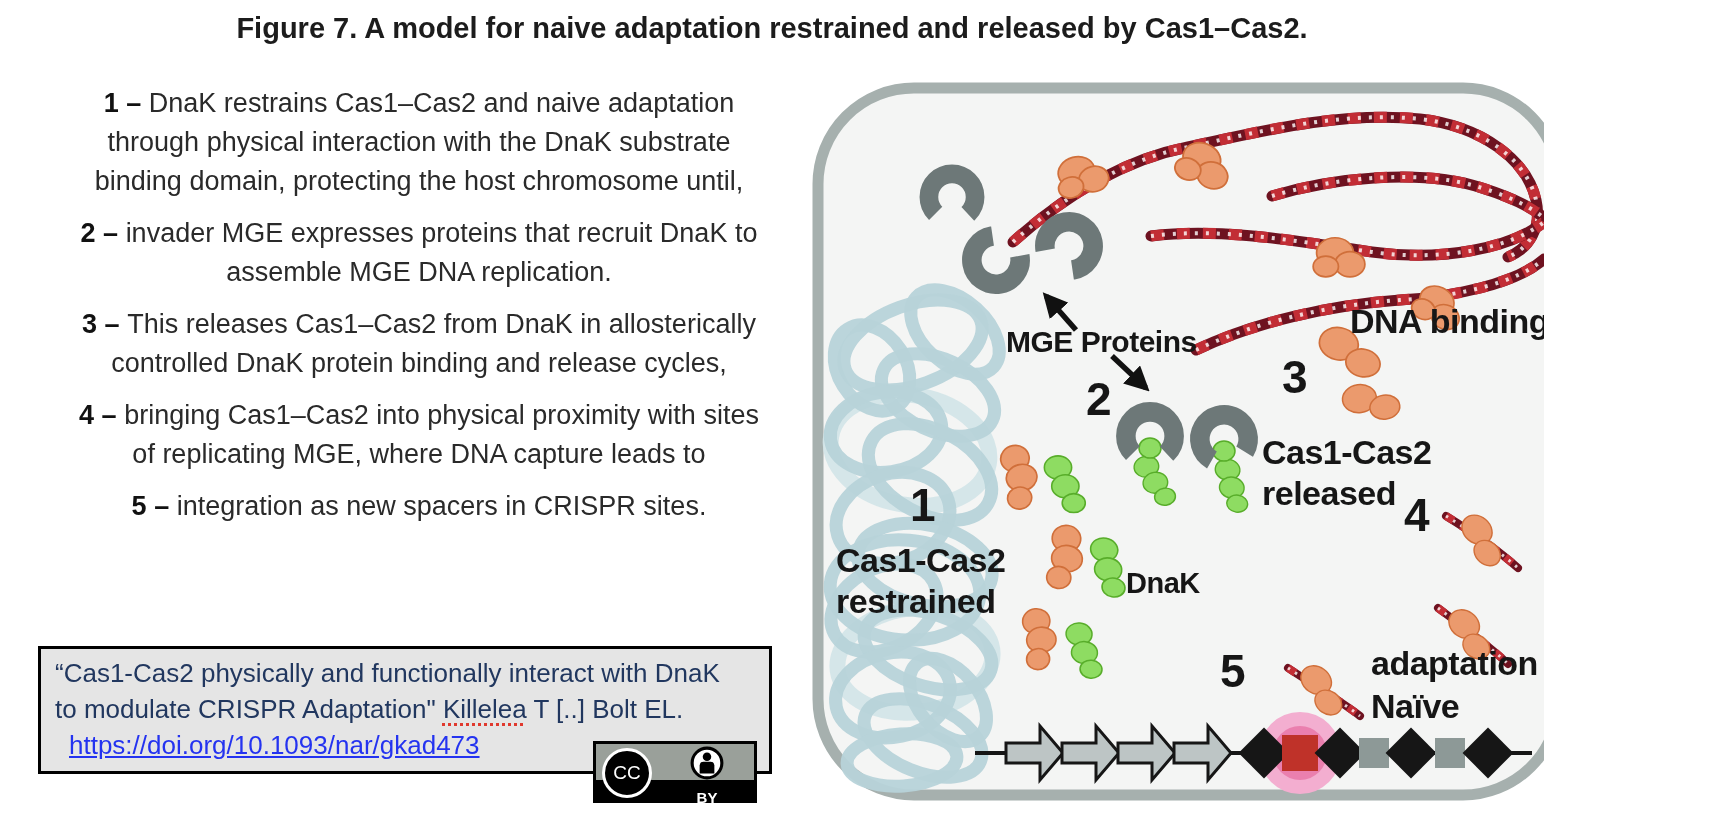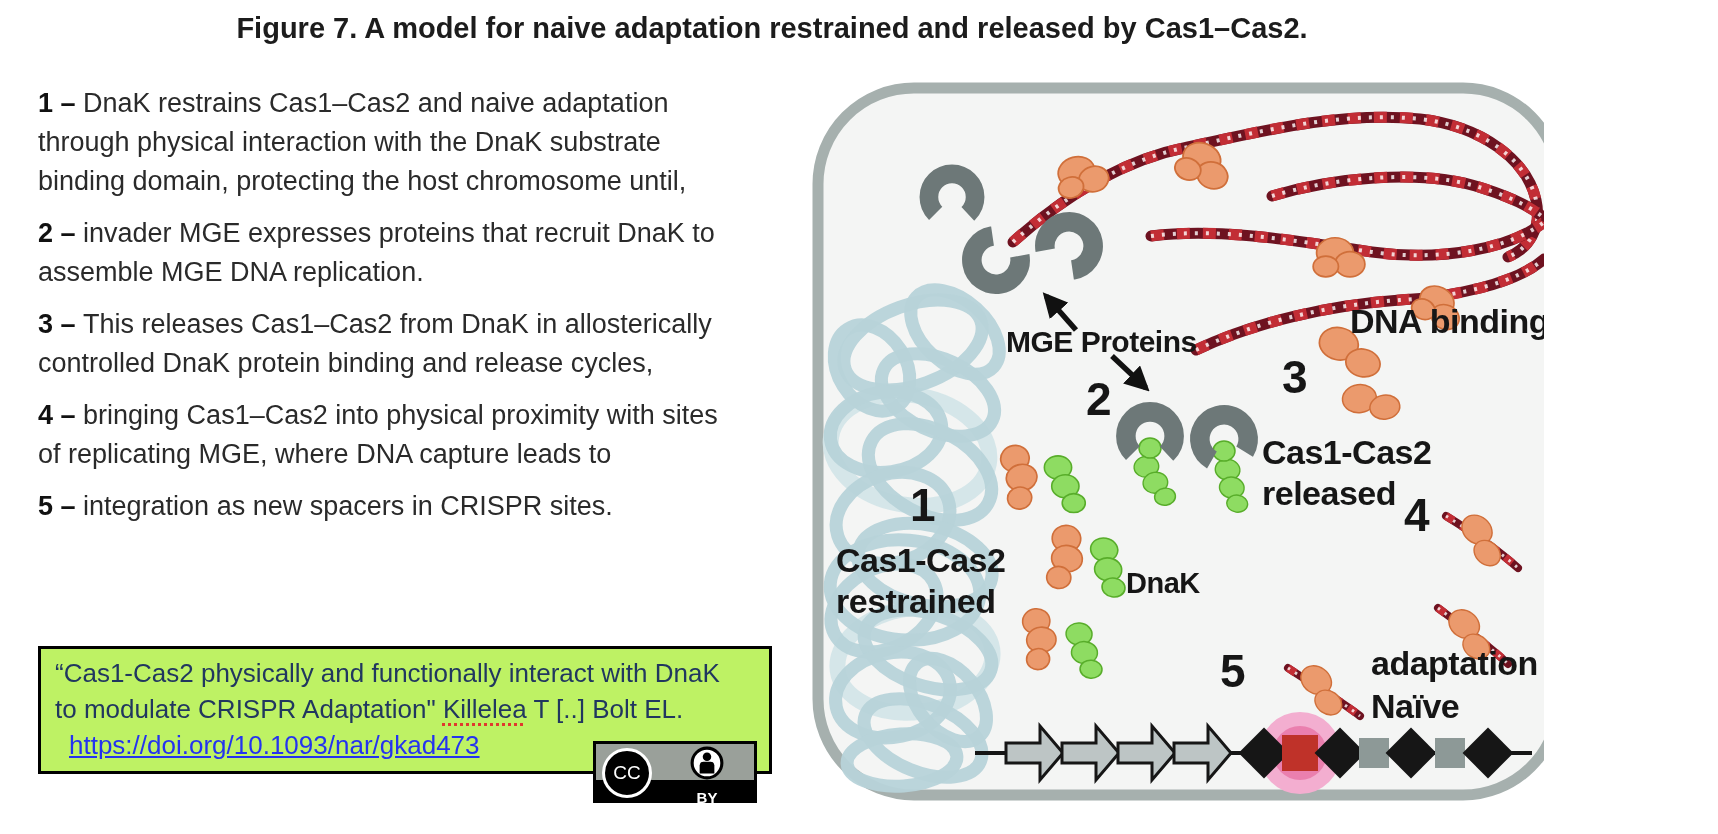--- a/index.html
+++ b/index.html
@@ -12,26 +12,26 @@
     --protein-gray:#6d7878; --phage-crimson:#b51f38; --phage-pink:#fbe9f2;
     --gene-arrow-gray:#bdc5c5; --repeat-black:#161616; --spacer-gray:#8d9997;
     --spacer-red:#bf3229; --glow-pink-outer:#f3aed0; --glow-pink-inner:#ea7fae;
     --badge-gray:#9aa09a;
   }
   html,body{margin:0;padding:0;background:#fff;}
   .canvas{position:relative;width:1544px;height:834px;background:#fff;overflow:hidden;
           font-family:"Liberation Sans",sans-serif;color:var(--ink);}
   .fig-title{position:absolute;left:0;right:0;top:12px;text-align:center;
              font-size:29px;font-weight:700;color:var(--ink);}
-  #notes{position:absolute;left:38px;top:84px;width:762px;}
+  #notes{position:absolute;left:38px;top:84px;width:762px;text-align:center;}
   .note{margin:0 0 13px 0;font-size:27px;line-height:39px;color:var(--note-text);}
   .note b{color:#111;}
   
   .cite-box{position:absolute;left:38px;top:646px;width:700px;border:3px solid #000;
-            background:#bef264;padding:6px 14px 8px 14px;font-size:26px;line-height:36px;
+            background:#e5e5e5;padding:6px 14px 8px 14px;font-size:26px;line-height:36px;
             color:var(--citation-text);}
   .cit-line{white-space:nowrap;}
   .cit-it{font-style:italic;}
   .marked{text-decoration:underline dotted var(--marked-red);text-decoration-thickness:3px;text-underline-offset:5px;}
   .doi{color:var(--link-blue);text-decoration:underline;cursor:pointer;margin-left:14px;}
   .cc-badge{position:absolute;right:12px;top:92px;width:158px;height:56px;border:3px solid #000;
             background:linear-gradient(var(--badge-gray) 0 36px,#000 36px 100%);}
   .cc-disc{position:absolute;left:6px;top:4px;width:44px;height:44px;border-radius:50%;
            background:#000;border:3px solid #fff;color:#fff;font-weight:400;font-size:19px;
            display:flex;align-items:center;justify-content:center;}

